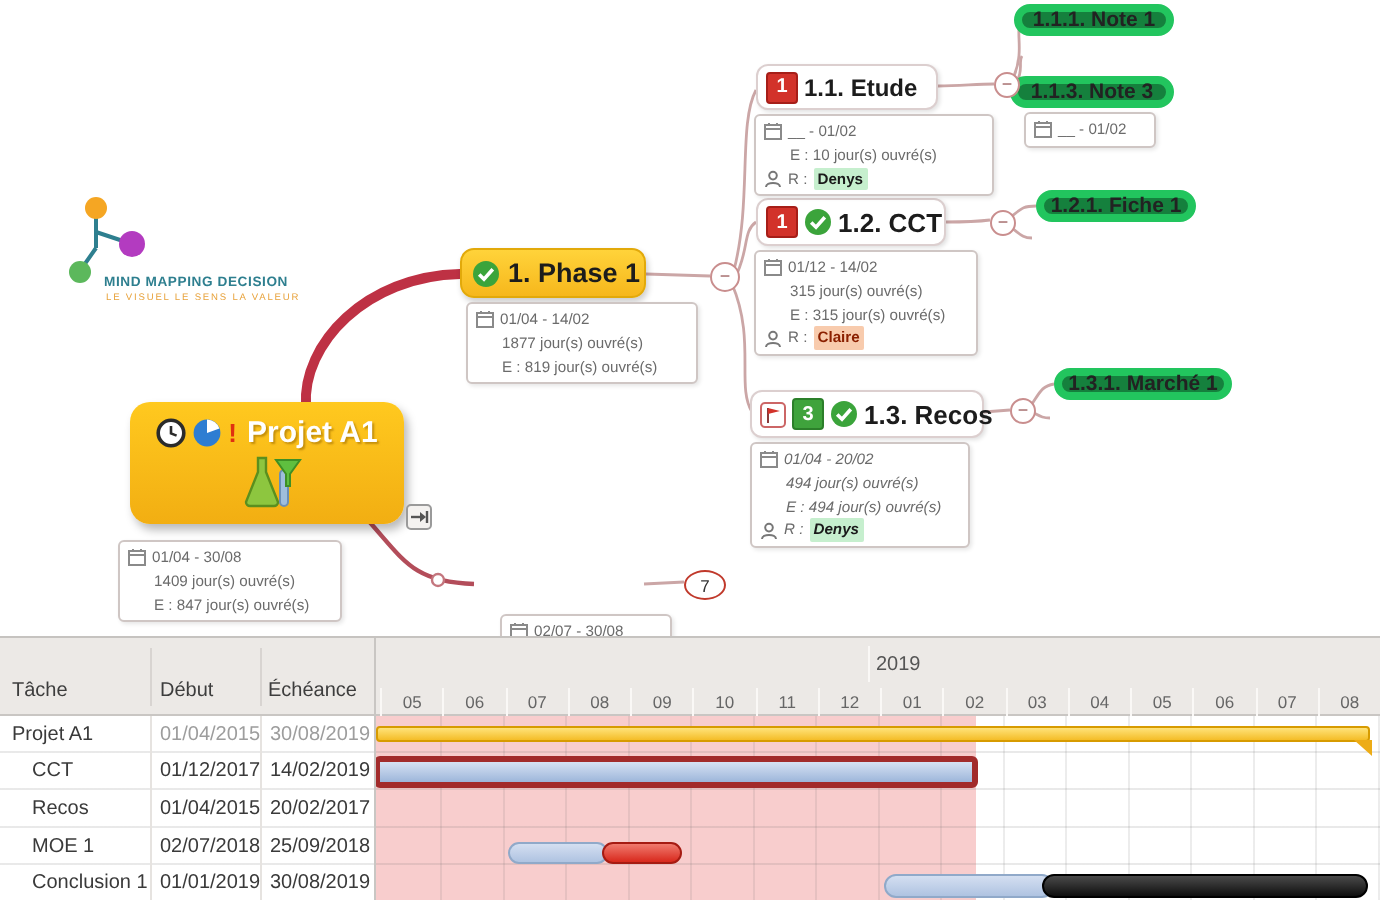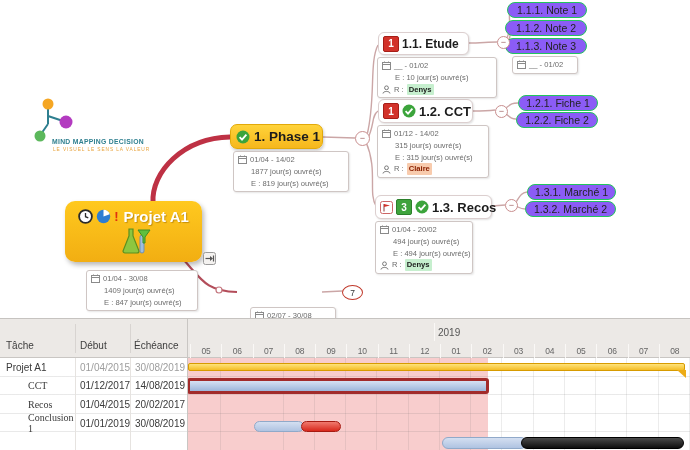--- a/index.html
+++ b/index.html
@@ -21,22 +21,22 @@
   .node-lbl{font-weight:bold;font-size:13.5px;color:#1c1c1c;white-space:nowrap;}
   .wnode{background:#fff;border:1px solid #DCCFCF;border-radius:6px;box-shadow:1px 1px 2px rgba(0,0,0,.12);
     padding:0 7px 0 4px;gap:3px;}
   .etude{left:378px;top:32px;width:91px;height:23px;}
   .cct{left:378px;top:99px;width:95px;height:24px;}
   .recos{left:375px;top:195px;width:117px;height:24px;}
   .cct .node-lbl,.recos .node-lbl{font-size:13px;}
   .etude .node-lbl{font-size:12px;font-weight:600;}
   .p2{left:237px;top:281px;width:85px;height:24px;background:#fff;border:1.5px solid #C0392B;border-radius:7px;
     padding:0 6px 0 5px;gap:4px;box-shadow:1px 1px 2px rgba(0,0,0,.12);}
-  .leaf{position:absolute;z-index:3;background:#8b5cf6;border:1px solid #22c55e;border-radius:8px;
-    font-size:10.5px;color:#222;display:flex;align-items:center;justify-content:center;box-sizing:border-box;}
+  .leaf{position:absolute;z-index:3;background:#15803d;border:4px solid #22c55e;border-radius:8px;
+    font-size:10.5px;color:#222;display:flex;align-items:center;justify-content:center;box-sizing:border-box;font-weight:bold;}
   .prio{width:14px;height:14px;border-radius:2px;color:#fff;font-size:10px;font-weight:bold;
     display:flex;align-items:center;justify-content:center;flex:none;}
   .prio.red{background:#D2322A;border:1px solid #A61E18;}
   .prio.green{background:#3FA33C;border:1px solid #2C7F2A;}
   .callout{position:absolute;z-index:4;background:#fff;border:1px solid #CFC6C4;border-radius:3px;
     box-shadow:1px 1px 2px rgba(0,0,0,.1);font-size:7.6px;color:#6b6b6b;padding:2px 4px 2px 4px;line-height:1.55;box-sizing:border-box;}
   .callout .line{display:flex;align-items:center;gap:3px;white-space:nowrap;}
   .callout .ind{padding-left:13px;}
   .chip{font-weight:bold;color:#1a1a1a;padding:0 2px;border-radius:1px;}
   .chip.green{background:var(--resource_green);}
@@ -63,21 +63,21 @@
   #chart-bg{position:absolute;left:187px;top:39px;width:503px;height:93px;background:#fff;}
   #pink-region{position:absolute;left:187px;top:39px;width:301px;height:93px;background:var(--pink_region);}
   #row-lines{position:absolute;left:0;top:39px;width:690px;height:93px;pointer-events:none;
     background:repeating-linear-gradient(to bottom,transparent 0 17.6px,rgba(100,100,100,.14) 17.6px 18.6px);}
   #month-lines{position:absolute;left:190px;top:39px;width:500px;height:93px;pointer-events:none;
     background:repeating-linear-gradient(to right,transparent 0 30.25px,rgba(100,100,100,.12) 30.25px 31.25px);}
   .tcol-line{position:absolute;top:39px;height:93px;width:1px;background:#E6E3E0;}
   #t-rows{position:absolute;left:0;top:39px;width:187px;}
   .t-row{height:18.6px;display:flex;align-items:center;font-size:10px;color:#3a3a3a;}
   .c-task{width:75px;box-sizing:border-box;padding-left:6px;}
-  .c-task.child{padding-left:28px;font-family:Liberation Serif, serif;}
+  .c-task.child{padding-left:16px;}
   .c-d1{width:55px;box-sizing:border-box;padding-left:5px;}
   .c-d2{width:57px;box-sizing:border-box;padding-left:5px;}
   .dim{color:#9d9d9d;}
   .bar{position:absolute;z-index:5;box-sizing:border-box;}
   #bar-summary{left:188px;top:44px;width:497px;height:8px;border:1px solid #D79B00;border-radius:2px;
     background:linear-gradient(180deg,#FFE37A,#F4BD27);}
   #bar-summary-hook{left:677px;top:51px;width:0;height:0;border-top:8px solid #EDAC16;border-left:9px solid transparent;}
   #bar-cct{left:187px;top:59px;width:302px;height:16px;border:3px solid var(--critical_border);border-radius:3px;
     background:linear-gradient(180deg,#D6E1F3,#9DB6DA);}
   #bar-moe-blue{left:254px;top:102px;width:50px;height:11px;border:1px solid #90A9C9;border-radius:6px;
@@ -147,21 +147,21 @@
         <span class="lbl">Projet A1</span>
       </div>
       <span class="mini-icon" style="margin-top:2px;">
         <svg width="36" height="28" viewBox="0 0 36 28">
           <path d="M13,2 L17,2 L17,9 L23,24 A2,2 0 0,1 21,26 L9,26 A2,2 0 0,1 7,24 L13,9 Z" fill="#8DC63F" stroke="#5A8F1F" stroke-width="1.2"></path>
           <rect x="24" y="8" width="4" height="18" rx="2" fill="#9FBEDC" stroke="#6A8FB5" stroke-width="1"></rect>
           <path d="M22,3 L34,3 L29,10 L29,16 L27,16 L27,10 Z" fill="#5FBF3F" stroke="#3E8F25" stroke-width="1"></path>
         </svg>
       </span>
     </div>
-    <div class="callout" style="left:86px;top:270px;width:112px;">
+    <div class="callout" style="left:59px;top:270px;width:112px;">
       <div class="line">
           <span class="mini-icon">
             <svg width="9" height="9" viewBox="0 0 9 9">
               <rect x="0.5" y="1.5" width="8" height="7" fill="none" stroke="#8a8a8a"></rect>
               <line x1="0.5" y1="3.5" x2="8.5" y2="3.5" stroke="#8a8a8a"></line>
               <line x1="2.5" y1="0.5" x2="2.5" y2="2" stroke="#8a8a8a"></line>
               <line x1="6.5" y1="0.5" x2="6.5" y2="2" stroke="#8a8a8a"></line>
             </svg>
           </span>
           <span>01/04 - 30/08</span>
@@ -273,21 +273,21 @@
       </span>
       <span class="prio green">3</span>
       <span class="mini-icon">
         <svg width="14" height="14" viewBox="0 0 14 14">
             <circle cx="7" cy="7" r="6.5" fill="#3BA43B"></circle>
             <path d="M3.6,7.2 L6,9.6 L10.4,4.6" stroke="#fff" stroke-width="1.8" fill="none"></path>
           </svg>
       </span>
       <span class="node-lbl">1.3. Recos</span>
     </div>
-    <div class="callout" style="left:375px;top:221px;width:98px;">
+    <div class="callout" style="left:375px;top:221px;width:110px;font-style:italic;">
       <div class="line">
           <span class="mini-icon">
             <svg width="9" height="9" viewBox="0 0 9 9">
               <rect x="0.5" y="1.5" width="8" height="7" fill="none" stroke="#8a8a8a"></rect>
               <line x1="0.5" y1="3.5" x2="8.5" y2="3.5" stroke="#8a8a8a"></line>
               <line x1="2.5" y1="0.5" x2="2.5" y2="2" stroke="#8a8a8a"></line>
               <line x1="6.5" y1="0.5" x2="6.5" y2="2" stroke="#8a8a8a"></line>
             </svg>
           </span>
           <span>01/04 - 20/02</span>
@@ -301,39 +301,36 @@
               <path d="M1,8.5 C1,5.8 8,5.8 8,8.5" fill="none" stroke="#777"></path>
             </svg>
           </span>
           <span>R :</span>
           <span class="chip green">Denys</span>
         </div>
     </div>
     <div class="toggle" style="left:505px;top:199px;width:11px;height:11px;">−</div>
 
     <div class="leaf" style="left:507px;top:2px;width:80px;height:16px;">1.1.1. Note 1</div>
-    <div class="leaf" style="left:505px;top:20px;width:82px;height:16px;">1.1.2. Note 2</div>
     <div class="leaf" style="left:505px;top:38px;width:82px;height:16px;">1.1.3. Note 3</div>
     <div class="callout" style="left:512px;top:56px;width:66px;">
       <div class="line">
           <span class="mini-icon">
             <svg width="9" height="9" viewBox="0 0 9 9">
               <rect x="0.5" y="1.5" width="8" height="7" fill="none" stroke="#8a8a8a"></rect>
               <line x1="0.5" y1="3.5" x2="8.5" y2="3.5" stroke="#8a8a8a"></line>
               <line x1="2.5" y1="0.5" x2="2.5" y2="2" stroke="#8a8a8a"></line>
               <line x1="6.5" y1="0.5" x2="6.5" y2="2" stroke="#8a8a8a"></line>
             </svg>
           </span>
           <span>__ - 01/02</span>
         </div>
     </div>
     <div class="leaf" style="left:518px;top:95px;width:80px;height:16px;">1.2.1. Fiche 1</div>
-    <div class="leaf" style="left:516px;top:112px;width:82px;height:16px;">1.2.2. Fiche 2</div>
     <div class="leaf" style="left:527px;top:184px;width:89px;height:16px;">1.3.1. Marché 1</div>
-    <div class="leaf" style="left:525px;top:201px;width:91px;height:16px;">1.3.2. Marché 2</div>
 
     <div class="callout" style="left:250px;top:307px;width:86px;">
       <div class="line">
           <span class="mini-icon">
             <svg width="9" height="9" viewBox="0 0 9 9">
               <rect x="0.5" y="1.5" width="8" height="7" fill="none" stroke="#8a8a8a"></rect>
               <line x1="0.5" y1="3.5" x2="8.5" y2="3.5" stroke="#8a8a8a"></line>
               <line x1="2.5" y1="0.5" x2="2.5" y2="2" stroke="#8a8a8a"></line>
               <line x1="6.5" y1="0.5" x2="6.5" y2="2" stroke="#8a8a8a"></line>
             </svg>
@@ -393,26 +390,31 @@
 
     <div id="t-rows">
       <div class="t-row">
         <div class="c-task">Projet A1</div>
         <div class="c-d1 dim">01/04/2015</div>
         <div class="c-d2 dim">30/08/2019</div>
       </div>
       <div class="t-row">
         <div class="c-task child">CCT</div>
         <div class="c-d1">01/12/2017</div>
-        <div class="c-d2">14/08/2019</div>
+        <div class="c-d2">14/02/2019</div>
       </div>
       <div class="t-row">
         <div class="c-task child">Recos</div>
         <div class="c-d1">01/04/2015</div>
         <div class="c-d2">20/02/2017</div>
+      </div>
+      <div class="t-row">
+        <div class="c-task child">MOE 1</div>
+        <div class="c-d1">02/07/2018</div>
+        <div class="c-d2">25/09/2018</div>
       </div>
       <div class="t-row">
         <div class="c-task child">Conclusion 1</div>
         <div class="c-d1">01/01/2019</div>
         <div class="c-d2">30/08/2019</div>
       </div>
     </div>
 
     <div class="bar" id="bar-summary"></div>
     <div class="bar" id="bar-summary-hook"></div>

